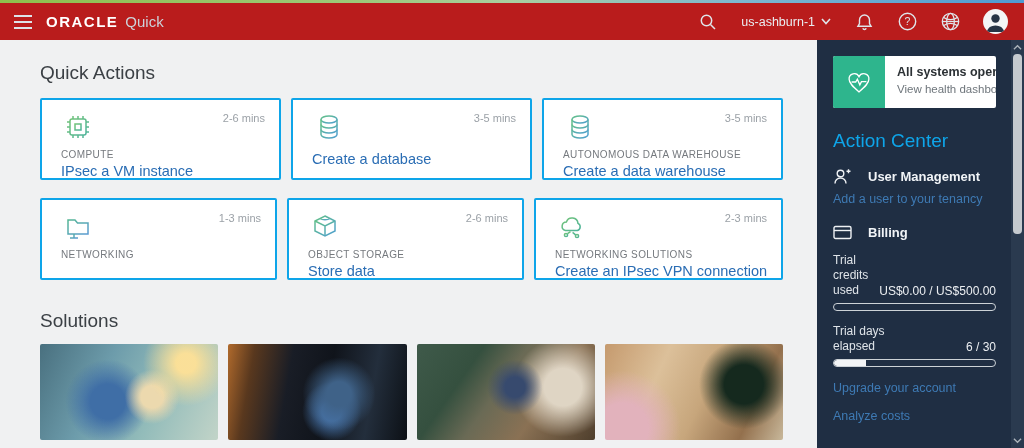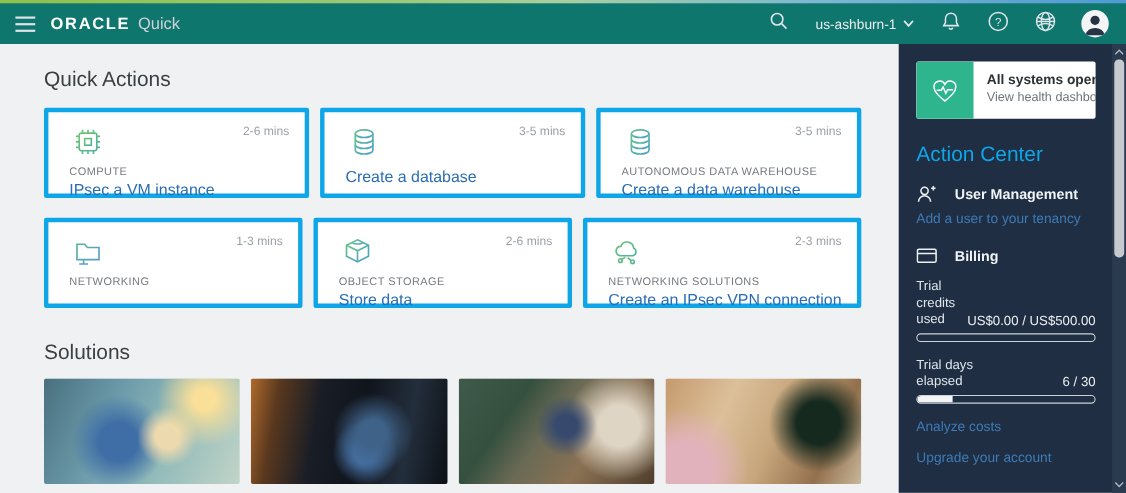--- a/index.html
+++ b/index.html
@@ -1,43 +1,43 @@
 <!DOCTYPE html>
 <html><head>
 <meta charset="utf-8">
 <style>
   * { margin:0; padding:0; box-sizing:border-box; }
   html,body { width:1024px; height:448px; overflow:hidden;
     font-family:"Liberation Sans","DejaVu Sans",sans-serif; background:#f0f1f2; }
 
   
   .topbar { position:absolute; left:0; top:0; width:1024px; height:40px;
-    background:#0f766e; display:flex; align-items:center; }
+    background:#b91c1c; display:flex; align-items:center; }
   .topbar::before { content:""; position:absolute; left:0; top:0; width:100%; height:3px;
     background:linear-gradient(90deg,#8ec04c 0%,#9cc979 35%,#a9cfa0 50%,#7db8d0 72%,#4e9ad3 100%); }
   .hamburger { width:46px; height:37px; margin-top:3px; display:flex; flex-direction:column;
     justify-content:center; align-items:center; gap:4px; cursor:pointer; }
   .hamburger span { display:block; width:18px; height:2px; background:#dde3e9; }
   .brand { display:flex; align-items:baseline; margin-top:3px; }
   .brand .oracle { color:#fff; font-weight:bold; font-size:15px; letter-spacing:1.5px; }
   .brand .cloud { color:#ccd3da; font-weight:300; font-size:15px; margin-left:7px; }
-  .topbar-right { margin-left:auto; margin-top:3px; display:flex; 
+  .topbar-right { margin-left:auto; margin-top:3px; display:flex; align-items:center;
     gap:23px; padding-right:16px; }
   .tb-icon { width:20px; height:20px; display:flex; align-items:center; justify-content:center; cursor:pointer; }
   .tb-icon svg { display:block; }
   .region { display:flex; align-items:center; gap:6px; color:#e9edf1; font-size:12.5px; cursor:pointer; }
   .avatar { width:25px; height:25px; border-radius:50%; background:#f4f5f6;
     display:flex; align-items:center; justify-content:center; cursor:pointer; overflow:hidden; }
 
   
   .main { position:absolute; left:0; top:40px; width:817px; height:408px;
     background:#f0f1f2; padding:22px 34px 0 40px; }
   .section-title { font-size:19px; color:#3b4045; font-weight:400; }
   .qa-grid { display:flex; gap:10px; margin-top:14px; }
-  .qa-card { flex:1; height:82px; background:#fff; border:4px solid #0ea5e9; border-radius:2px;
+  .qa-card { flex:1; height:82px; background:#fff; border:2px solid #0ea5e9; border-radius:2px;
     padding:10px 14px 9px 19px; position:relative; cursor:pointer; }
   .qa-top { display:flex; align-items:flex-start; height:38px; }
   .qa-icon { width:34px; height:34px; }
   .qa-mins { margin-left:auto; font-size:11px; color:#9ba1a7; padding-top:2px; }
   .qa-cat { font-size:10px; color:#75797e; letter-spacing:.4px; margin-top:1px;
     white-space:nowrap; overflow:hidden; }
   .qa-link { font-size:14.5px; color:#2a6db4; text-decoration:none; display:block; margin-top:3px;
     white-space:nowrap; }
   .sol-title { margin-top:30px; }
   .sol-grid { display:flex; gap:10px; margin-top:12px; }
@@ -316,22 +316,22 @@
     <div class="meter-head">
       <span class="meter-label">Trial days elapsed</span>
       <span class="meter-value">6 / 30</span>
     </div>
     <div class="meter-bar">
       <div class="meter-fill" style="width: 20%;"></div>
     </div>
   </div>
 
   <div class="sb-links">
+    <a class="side-link">Upgrade your account</a>
     <a class="side-link">Analyze costs</a>
-    <a class="side-link">Upgrade your account</a>
   </div>
 
   <div class="sb-scroll">
     <svg class="sb-caret up" viewBox="0 0 10 7" fill="none" stroke="#aeb5bc" stroke-width="1.4">
       <polyline points="1,5.5 5,1.5 9,5.5"></polyline>
     </svg>
     <div class="sb-thumb"></div>
     <svg class="sb-caret down" viewBox="0 0 10 7" fill="none" stroke="#aeb5bc" stroke-width="1.4">
       <polyline points="1,1.5 5,5.5 9,1.5"></polyline>
     </svg>

